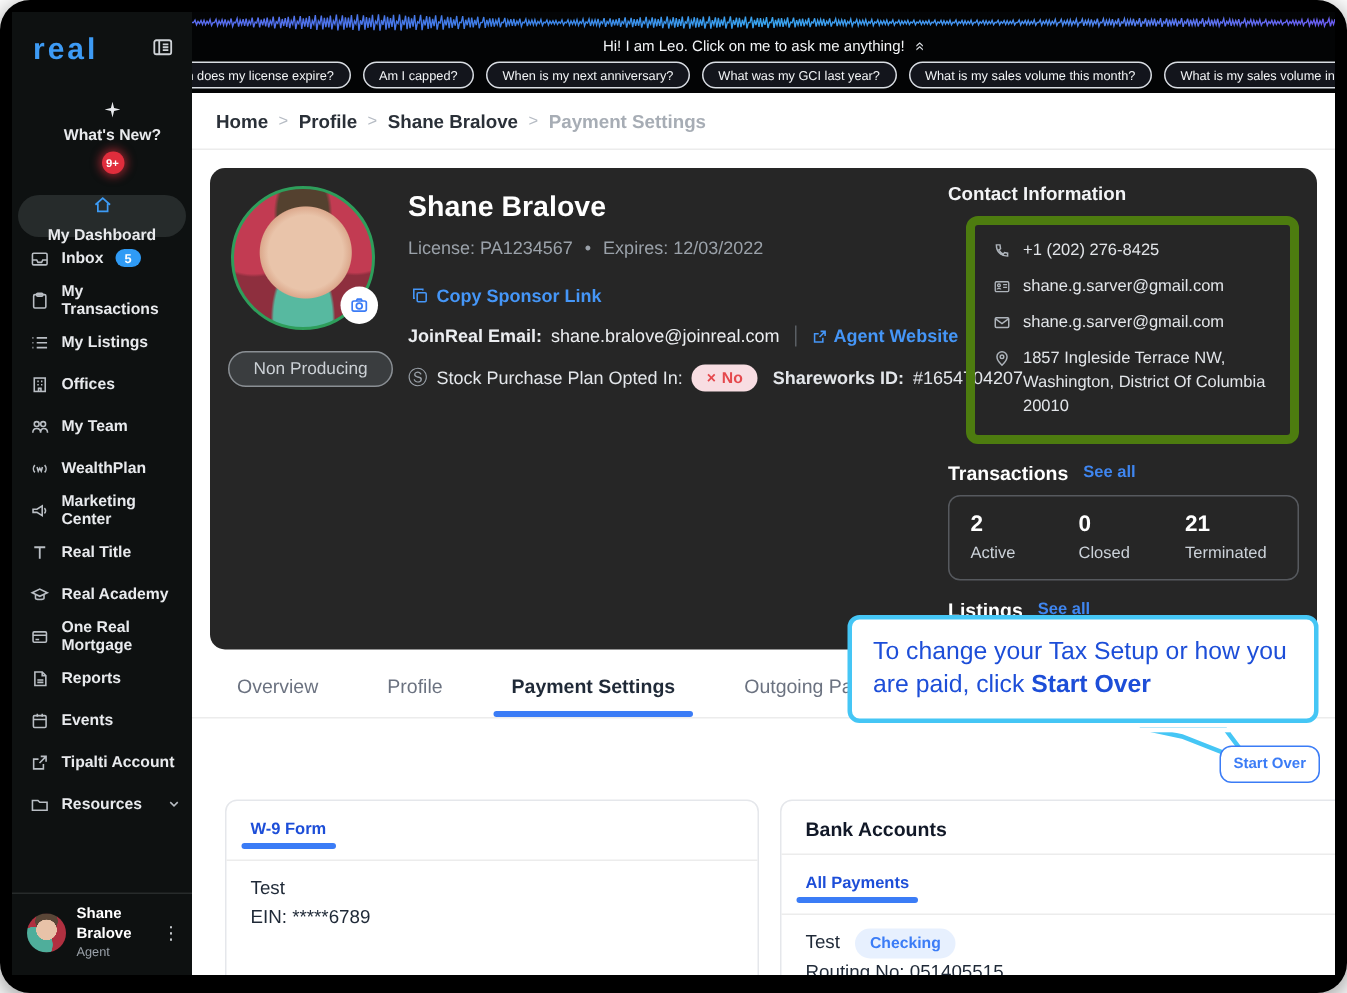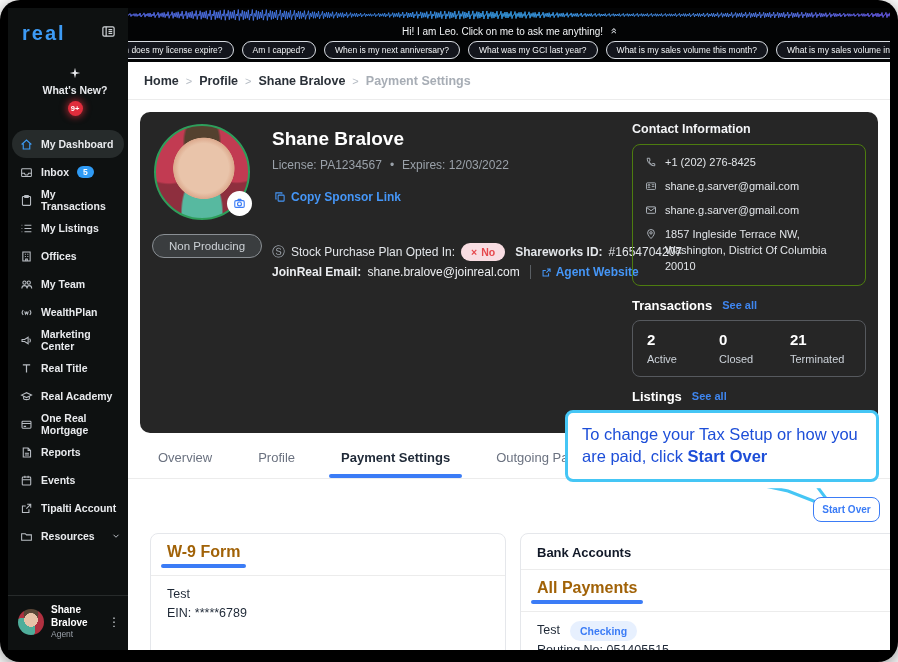--- a/index.html
+++ b/index.html
@@ -9,21 +9,21 @@
   
   .sidebar { position:absolute; left:8px; top:8px; width:120px; height:642px; background:#0e1111; color:#e8eaed; }
   .logo-row { display:flex; align-items:center; justify-content:space-between; padding:14px 12px 0 14px; }
   .logo { color:#3d9bf5; font-size:20px; font-weight:bold; letter-spacing:2px; }
   .collapse-ic { color:#cfd3d7; }
   .whatsnew { display:flex; align-items:center; gap:5px; padding:0 0 0 14px; margin-top:22px; font-size:10.5px; font-weight:bold;flex-direction:column; }
   .wn-badge { background:#e02d3c; color:#fff; font-size:7.5px; font-weight:bold; border-radius:50%; width:15px; height:15px; display:flex; align-items:center; justify-content:center; box-shadow:0 0 6px 2px rgba(224,45,60,.55); }
   .nav { margin-top:14px; }
   .nav-item { display:flex; align-items:center; gap:8px; height:28px; padding:0 8px 0 12px; font-size:10.5px; font-weight:600; color:#e8eaed; cursor:pointer; }
   .nav-item svg { flex:0 0 auto; color:#b9bec4; }
-  .nav-item.active { background:#262b2b; border-radius:15px; margin:0 4px; padding-left:8px; }
+  .nav-item.active { background:#262b2b; border-radius:15px; margin:0 4px; padding-left:8px;flex-direction:column; }
   .nav-item.active svg { color:#3d9bf5; }
   .nav-badge { background:#2f9bf5; color:#fff; font-size:8.5px; font-weight:bold; border-radius:8px; padding:1px 6px; }
   .nav-spacer { flex:1; }
   .chev { color:#aeb4bb; }
   .user-block { position:absolute; left:0; right:0; bottom:0; border-top:1px solid #272b2b; padding:8px 8px 10px 10px; display:flex; align-items:center; gap:7px; }
   .mini-ava { width:26px; height:26px; border-radius:50%; background:
       radial-gradient(circle at 50% 42%, #e8c2a8 0 34%, transparent 35%),
       radial-gradient(circle at 50% 20%, #5a4637 0 30%, transparent 31%),
       radial-gradient(circle at 20% 80%, #4fae9b 0 40%, transparent 41%),
       #b03040; }
@@ -57,34 +57,34 @@
       radial-gradient(ellipse at 50% 18%, #54412f 0 26%, transparent 30%),
       radial-gradient(circle at 14% 22%, #c23b52 0 34%, transparent 36%),
       radial-gradient(circle at 88% 26%, #c23b52 0 30%, transparent 32%),
       radial-gradient(ellipse at 50% 94%, #57b9a0 0 30%, transparent 33%),
       #8e2f3e; }
   .cam-btn { position:absolute; right:-2px; bottom:4px; width:25px; height:25px; border-radius:50%; background:#fff; display:flex; align-items:center; justify-content:center; color:#3b7cf6; cursor:pointer; }
   .nonprod { position:absolute; left:12px; top:122px; background:#3a3d3f; border:1px solid #8a8f94; color:#ccd1d6; font-size:11.5px; padding:5px 16px; border-radius:15px; }
   .p-name { position:absolute; left:132px; top:16px; font-size:19px; font-weight:bold; }
   .p-license { position:absolute; left:132px; top:46px; font-size:12px; color:#9aa1a9; display:flex; gap:8px; }
   .p-sponsor { position:absolute; left:134px; top:78px; display:flex; align-items:center; gap:5px; color:#4596f7; font-size:12px; font-weight:bold; cursor:pointer; }
-  .p-emailrow { position:absolute; left:132px; top:105px; display:flex; align-items:flex-start; gap:6px; font-size:12px;margin-top:48px; }
+  .p-emailrow { position:absolute; left:132px; top:105px; display:flex; align-items:flex-start; gap:6px; font-size:12px; }
   .p-emailrow .lbl { font-weight:bold; color:#eceef1; }
   .p-emailrow .val { color:#eceef1; }
   .vdiv { width:1px; height:14px; background:#5a5f64; margin:0 4px; }
   .weblink { display:flex; align-items:center; gap:4px; color:#4596f7; font-weight:bold; cursor:pointer; }
   .p-stockrow { position:absolute; left:132px; top:131px; display:flex; align-items:center; gap:6px; font-size:12px; color:#e3e6ea; }
   .s-ic { color:#9aa1a9; font-size:13px; }
   .no-pill { background:#f8dde2; color:#e5484d; font-size:10.5px; font-weight:bold; border-radius:11px; padding:3px 10px; display:flex; align-items:center; gap:4px; }
   .sw-lbl { font-weight:bold; margin-left:4px; }
 
   
   .rcol { position:absolute; left:492px; top:10px; width:234px; }
   .rcol h3 { font-size:12.5px; font-weight:bold; color:#f3f4f6; }
-  .cbox { margin-top:8px; border:1px solid #4d7c0f; border-radius:8px; padding:10px 12px; display:flex; flex-direction:column; gap:8px; }
+  .cbox { margin-top:8px; border:6px solid #4d7c0f; border-radius:8px; padding:10px 12px; display:flex; flex-direction:column; gap:8px;margin-left:12px; }
   .crow { display:flex; gap:8px; font-size:11px; color:#e2e5e9; line-height:1.45; }
   .crow svg { flex:0 0 auto; color:#aeb4bb; margin-top:1px; }
   .statlbl { display:flex; align-items:center; gap:10px; margin-top:12px; }
   .statlbl .t { font-size:13px; font-weight:bold; color:#fff; }
   .seeall { font-size:11px; font-weight:bold; color:#3f86f0; cursor:pointer; }
   .statbox { margin-top:7px; border:1px solid #56595e; border-radius:8px; padding:8px 14px; display:flex; }
   .stat { line-height:1.5; }
   .stat .v { font-size:15px; font-weight:bold; color:#fff; }
   .stat .l { font-size:11px; color:#ccd2d9; }
   .stat:nth-child(1){ width:72px; } .stat:nth-child(2){ width:71px; } .stat:nth-child(3){ width:auto; }
@@ -94,21 +94,21 @@
   .tab { font-size:13px; color:#6b7280; cursor:pointer; position:relative; height:100%; display:flex; align-items:center; }
   .tab.active { color:#1f2937; font-weight:bold; }
   .tab.active::after { content:""; position:absolute; left:-12px; right:-12px; bottom:0; height:4px; background:#3b7cf6; border-radius:3px; }
 
   
   .card { position:absolute; top:525px; background:#fff; border:1px solid #e5e7eb; border-radius:8px 8px 0 0; height:130px; }
   .card.tax { left:22px; width:356px; }
   .card.bank { left:392px; width:424px; }
   .card-h { font-size:13px; font-weight:bold; color:#111827; padding:11px 16px 9px; border-bottom:1px solid #ececec; }
   .card-tab { position:relative; padding:9px 16px 8px; border-bottom:1px solid #ececec; }
-  .card-tab .ct { display:inline-block; font-size:16px; font-weight:bold; color:#a16207; position:relative; padding-bottom:6px; }
+  .card-tab .ct { display:inline-block; font-size:11px; font-weight:bold; color:#1d4ed8; position:relative; padding-bottom:6px; }
   .card-tab .ct::after { content:""; position:absolute; left:-6px; right:-6px; bottom:-1px; height:4px; background:#3b7cf6; border-radius:3px; }
   .card-b { padding:9px 16px; font-size:12.5px; color:#1f2937; line-height:1.55; }
   .bank-row1 { display:flex; align-items:center; gap:10px; }
   .chk-badge { background:#e7f0fe; color:#3b7cf6; font-size:10.5px; font-weight:bold; border-radius:10px; padding:2px 10px; }
 
   
   .tooltip { position:absolute; left:437px; top:402px; width:314px; background:#fff; border:3px solid #45c6f5; border-radius:8px; padding:11px 14px; font-size:16.5px; color:#1d4ed8; line-height:1.32; z-index:30; }
   .tooltip b { font-weight:bold; }
   .tt-tail { position:absolute; left:630px; top:477px; z-index:29; }
   .startover { position:absolute; left:685px; top:489px; width:67px; height:25px; background:#fff; border:1.5px solid #3b7cf6; border-radius:8px; color:#3b7cf6; font-size:10px; font-weight:bold; display:flex; align-items:center; justify-content:center; cursor:pointer; z-index:31; }

